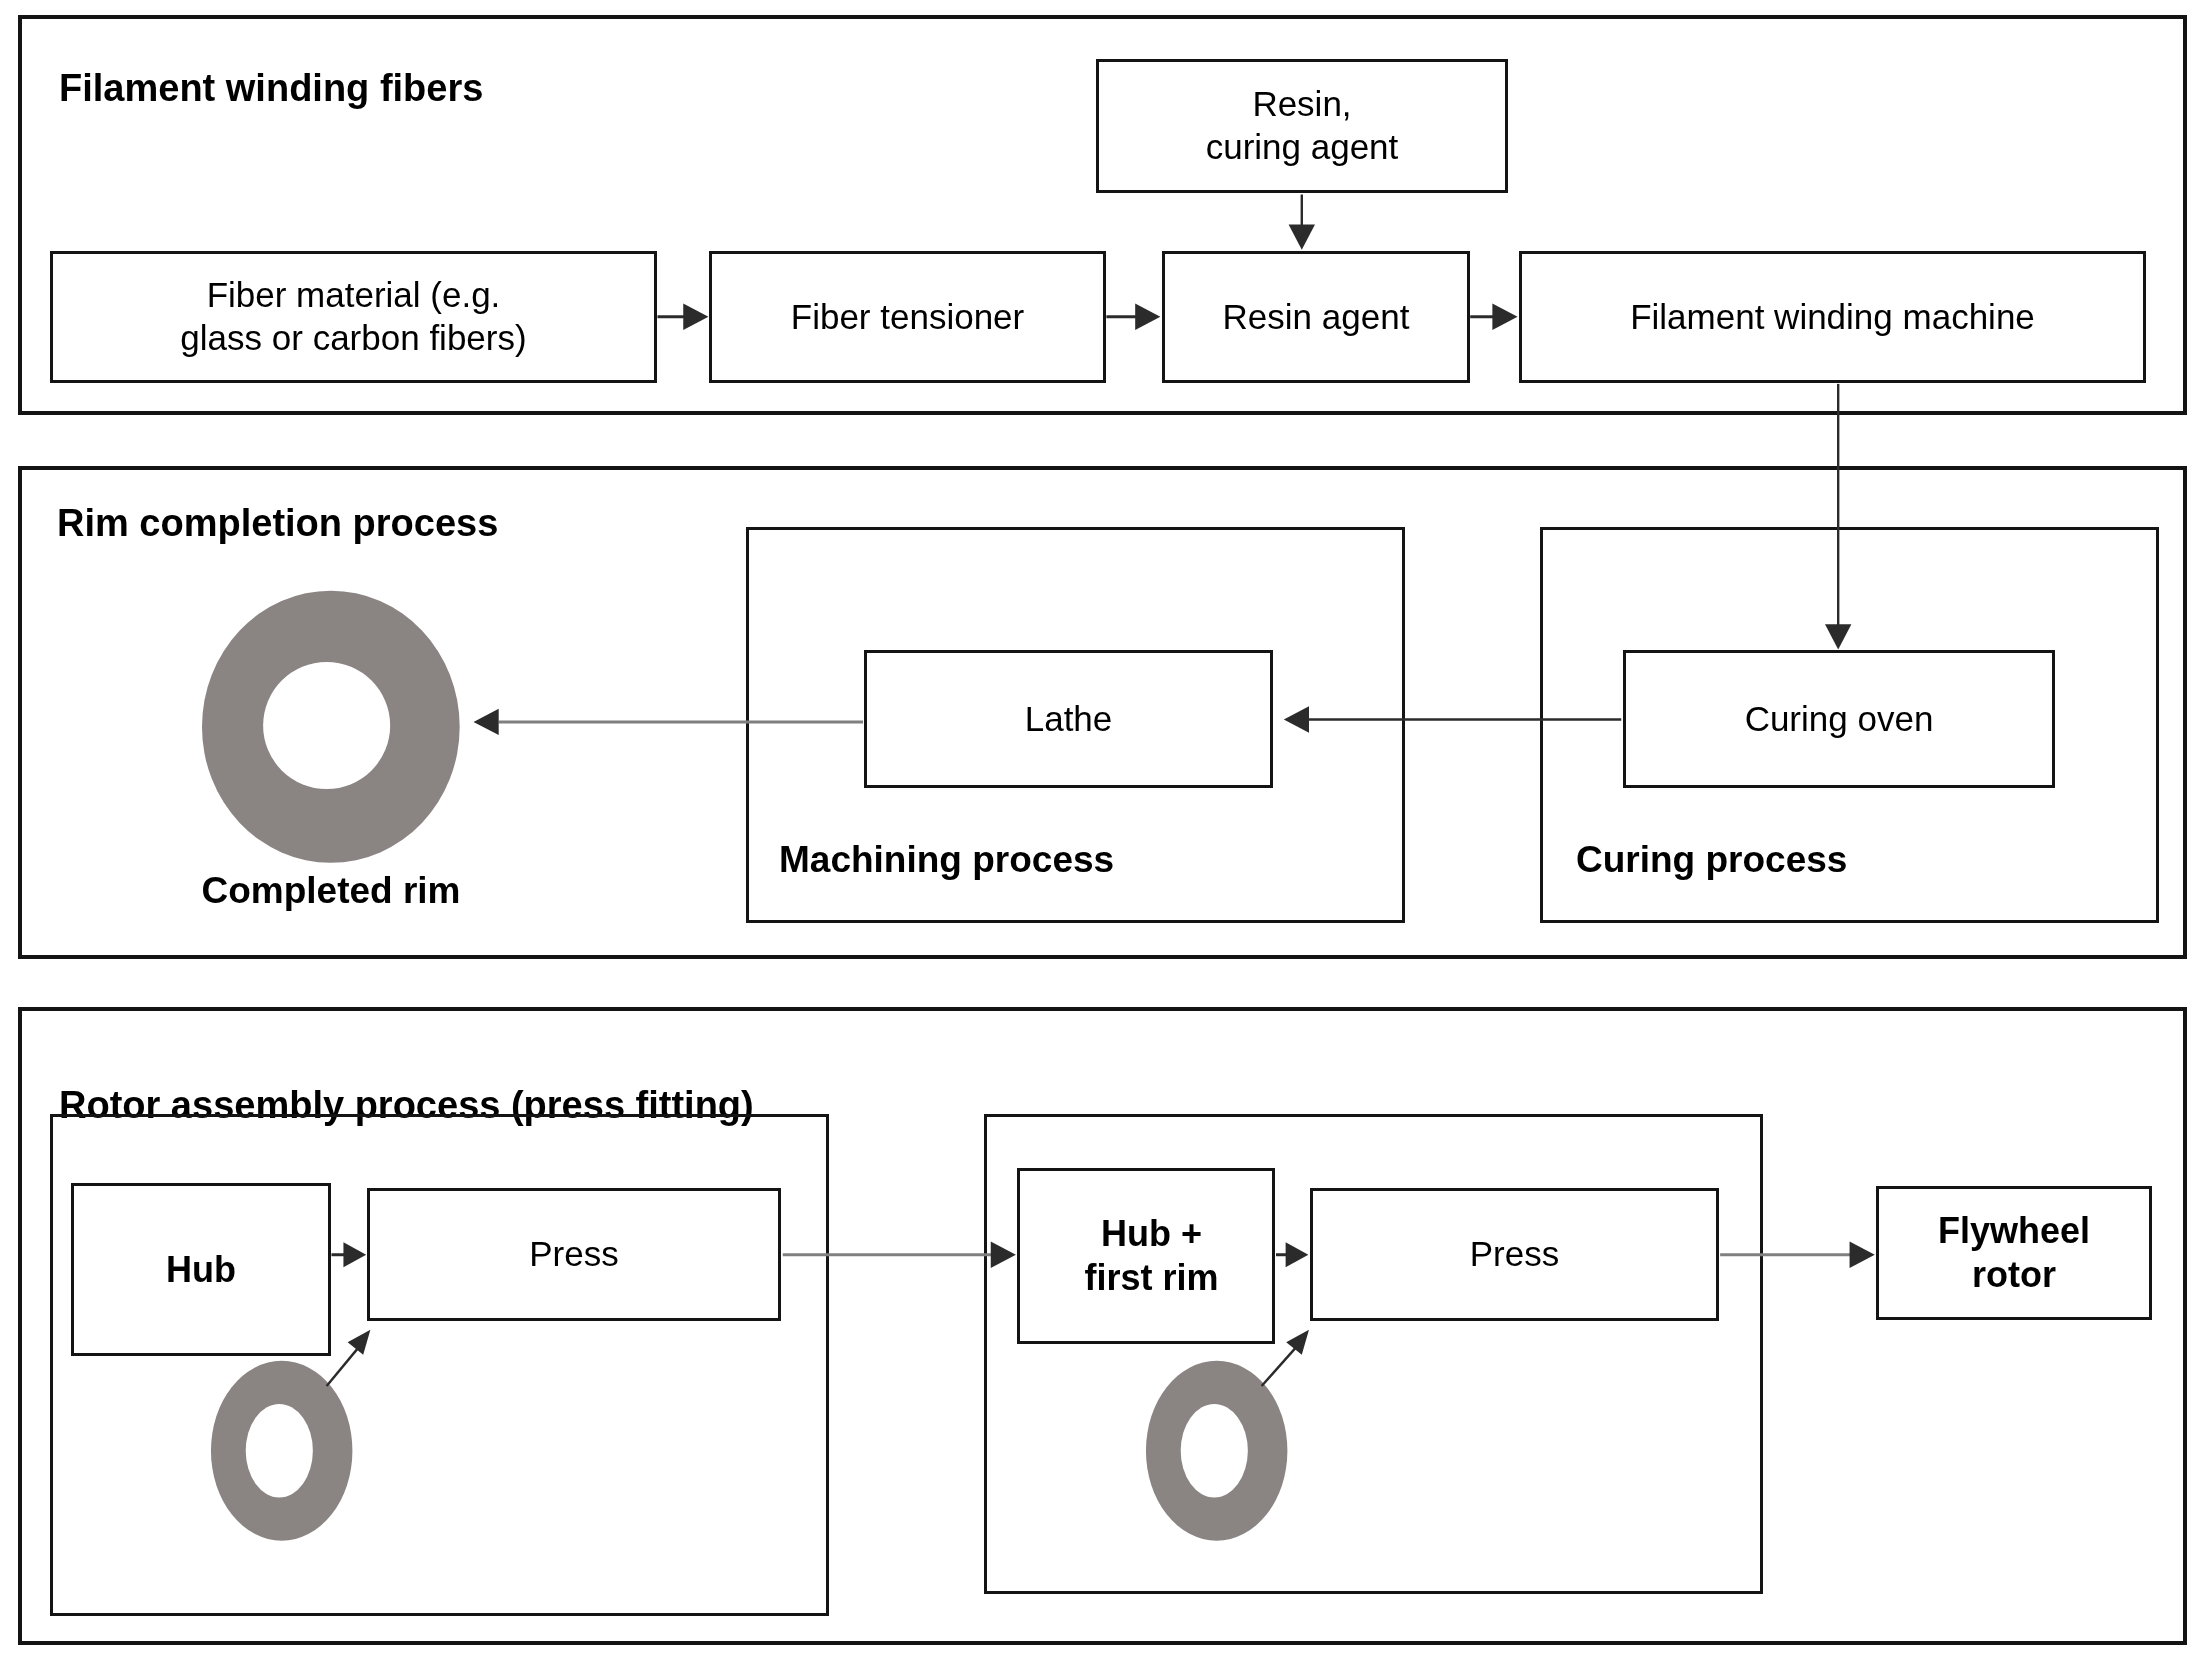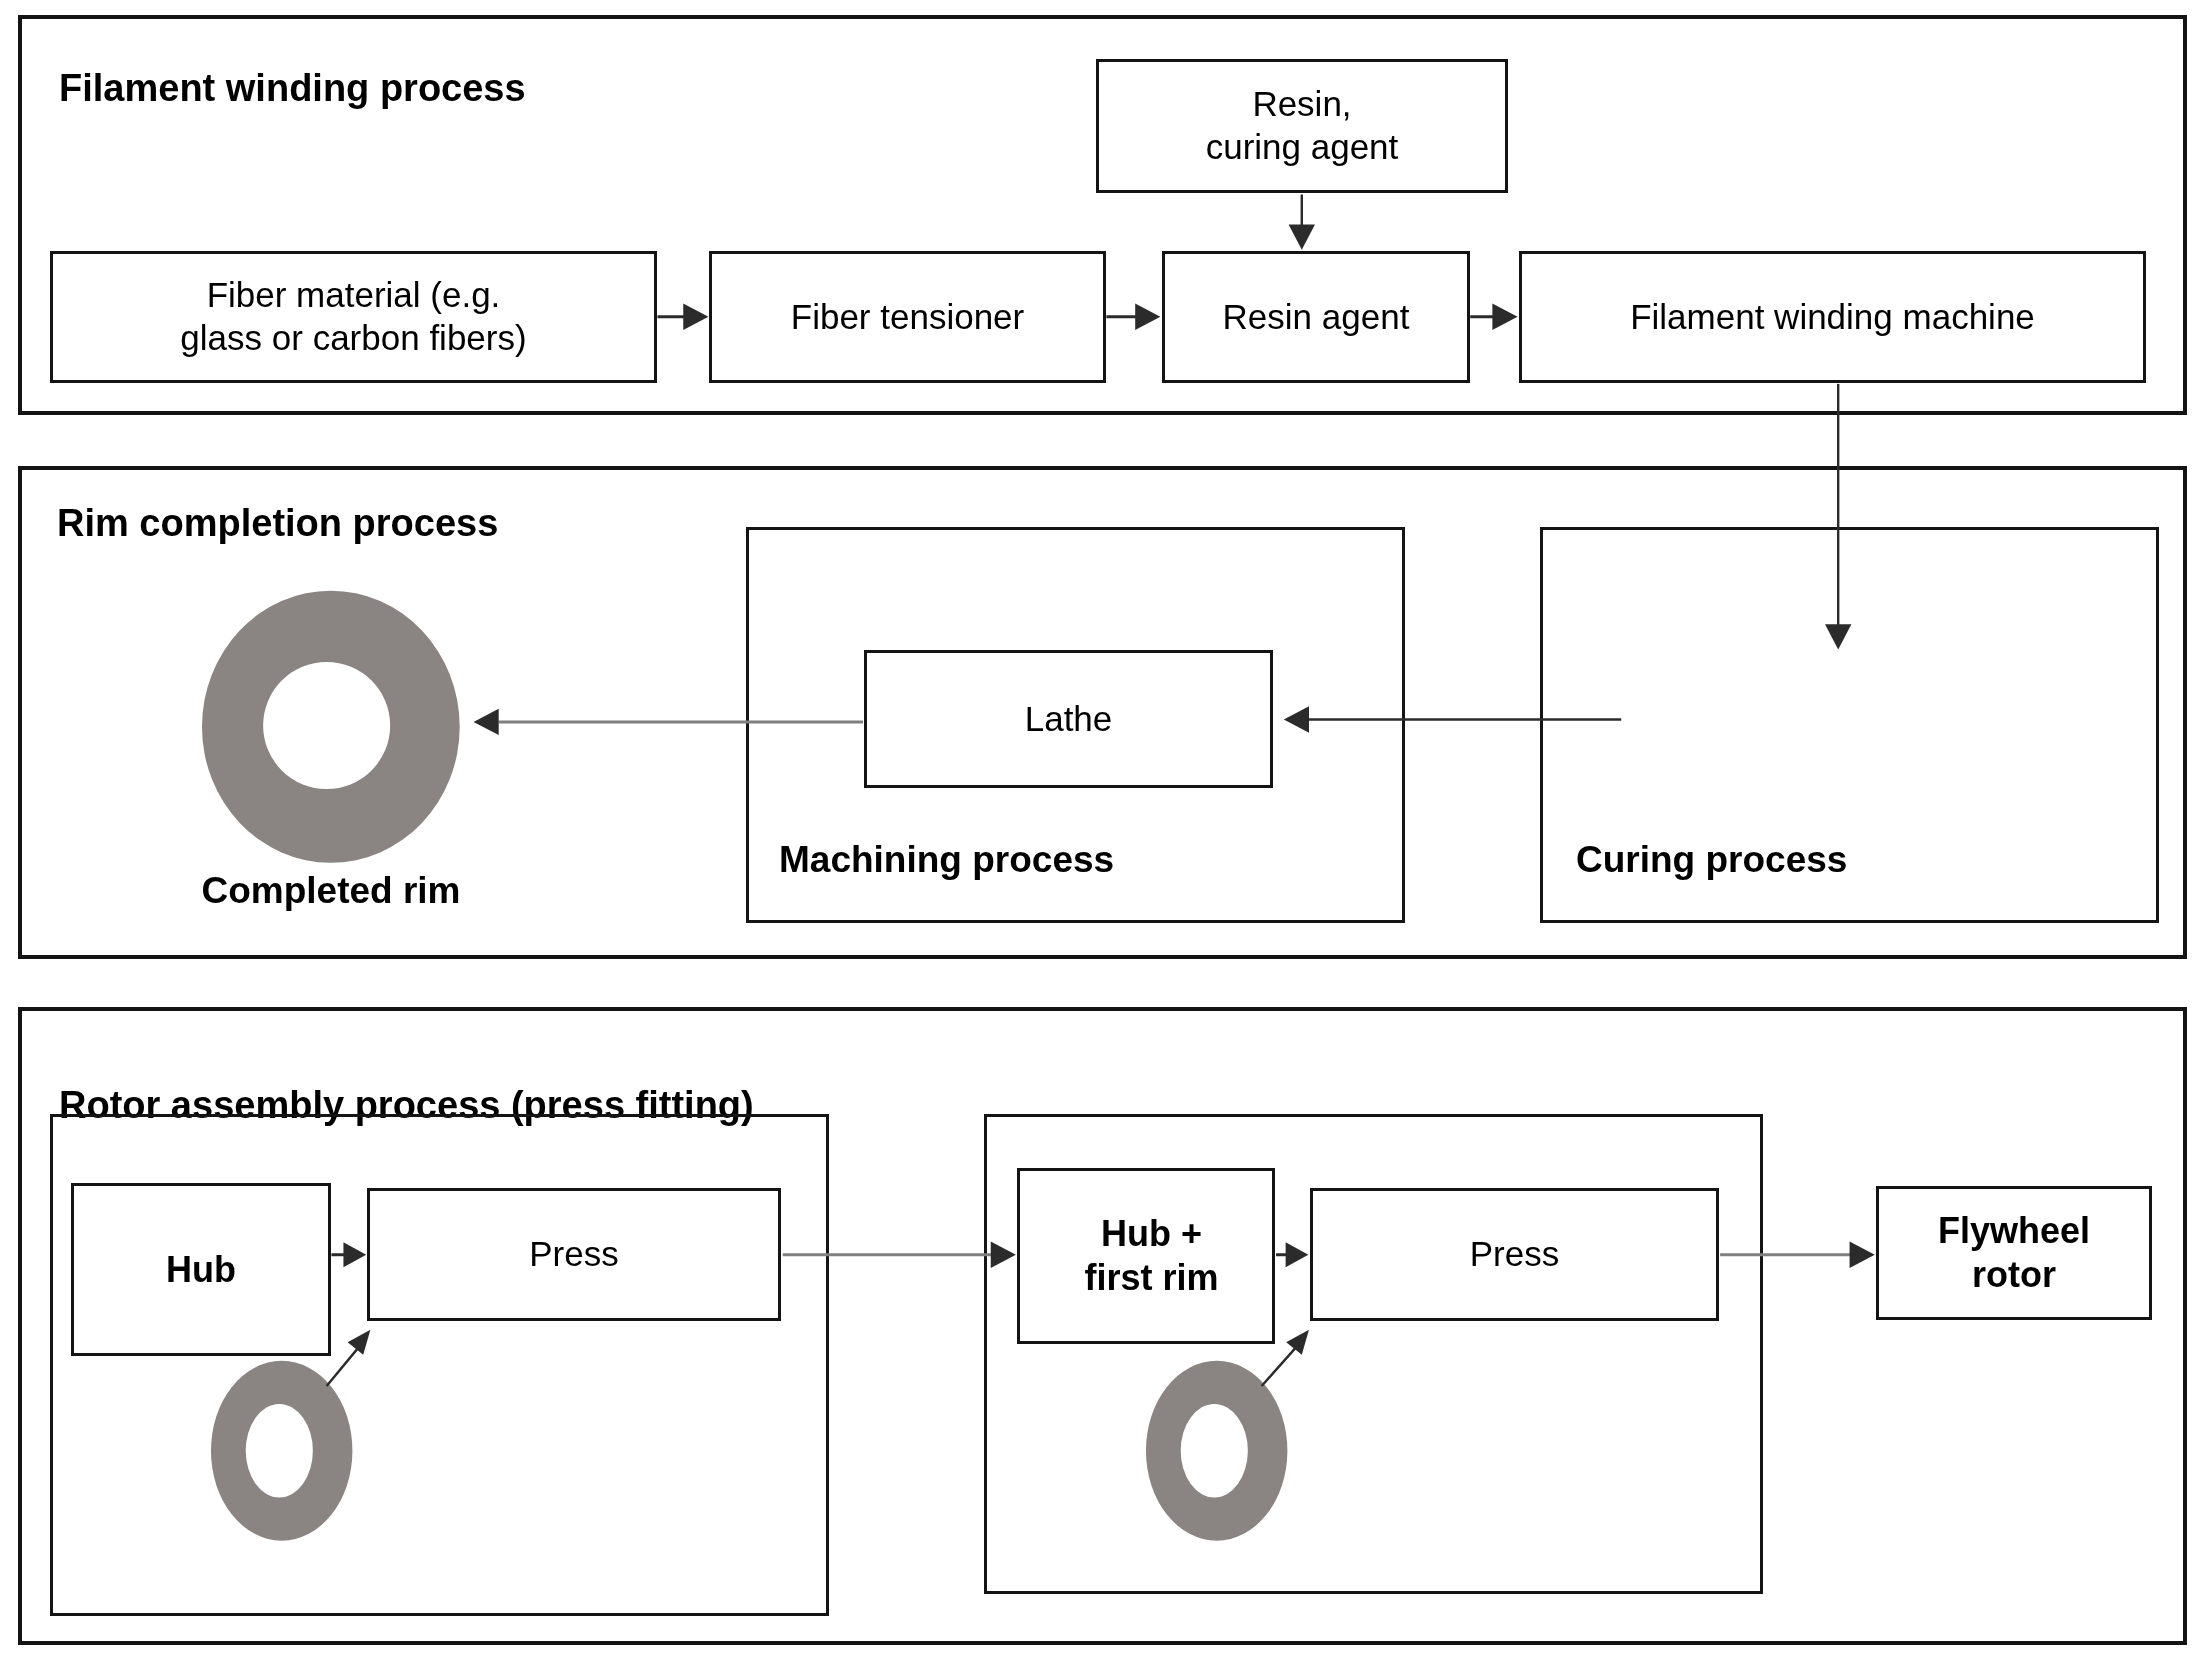--- a/index.html
+++ b/index.html
@@ -30,40 +30,41 @@
   .hd{fill:var(--connector-dark); stroke:none;}
   .rim{fill:var(--rim-gray); stroke:none;}
   .hole{fill:var(--background); stroke:none;}
 </style>
 </head>
 <body>
 
 <div id="canvas">
 
   <div class="section" style="left:18px; top:15px; width:2169px; height:400px;"></div>
-  <div class="title" style="left:59px; top:67px;">Filament winding process</div>
+  <div class="title" style="left:59px; top:67px;">Filament winding fibers</div>
 
   <div class="box" style="left:1096px; top:59px; width:412px; height:134px;">Resin,
 curing agent</div>
 
   <div class="box" style="left:50px; top:251px; width:607px; height:132px; border-width:3.6px;">Fiber material (e.g.
 glass or carbon fibers)</div>
   <div class="box" style="left:709px; top:251px; width:397px; height:132px;">Fiber tensioner</div>
   <div class="box" style="left:1162px; top:251px; width:308px; height:132px;">Resin agent</div>
   <div class="box" style="left:1519px; top:251px; width:627px; height:132px; border-width:3.6px;">Filament winding machine</div>
 
   <div class="section" style="left:18px; top:466px; width:2169px; height:493px;"></div>
   <div class="title" style="left:57px; top:502px;">Rim completion process</div>
 
   <div class="groupbox" style="left:746px; top:527px; width:659px; height:396px;"></div>
   <div class="sublabel" style="left:779px; top:839px;">Machining process</div>
   <div class="box" style="left:864px; top:650px; width:409px; height:138px;">Lathe</div>
 
   <div class="groupbox" style="left:1540px; top:527px; width:619px; height:396px;"></div>
   <div class="sublabel" style="left:1576px; top:839px;">Curing process</div>
+  <div class="box" style="left:1623px; top:650px; width:432px; height:138px;">Curing oven</div>
 
   <div class="caption" style="left:91px; top:870px; width:480px;">Completed rim</div>
 
   <div class="section" style="left:18px; top:1007px; width:2169px; height:638px;"></div>
   <div class="title" style="left:59px; top:1044px;margin-top:40px;">Rotor assembly process (press fitting)</div>
 
   <div class="groupbox" style="left:50px; top:1114px; width:779px; height:502px;"></div>
   <div class="box bold" style="left:71px; top:1183px; width:260px; height:173px;">Hub</div>
   <div class="box" style="left:367px; top:1188px; width:414px; height:133px;">Press</div>
 

